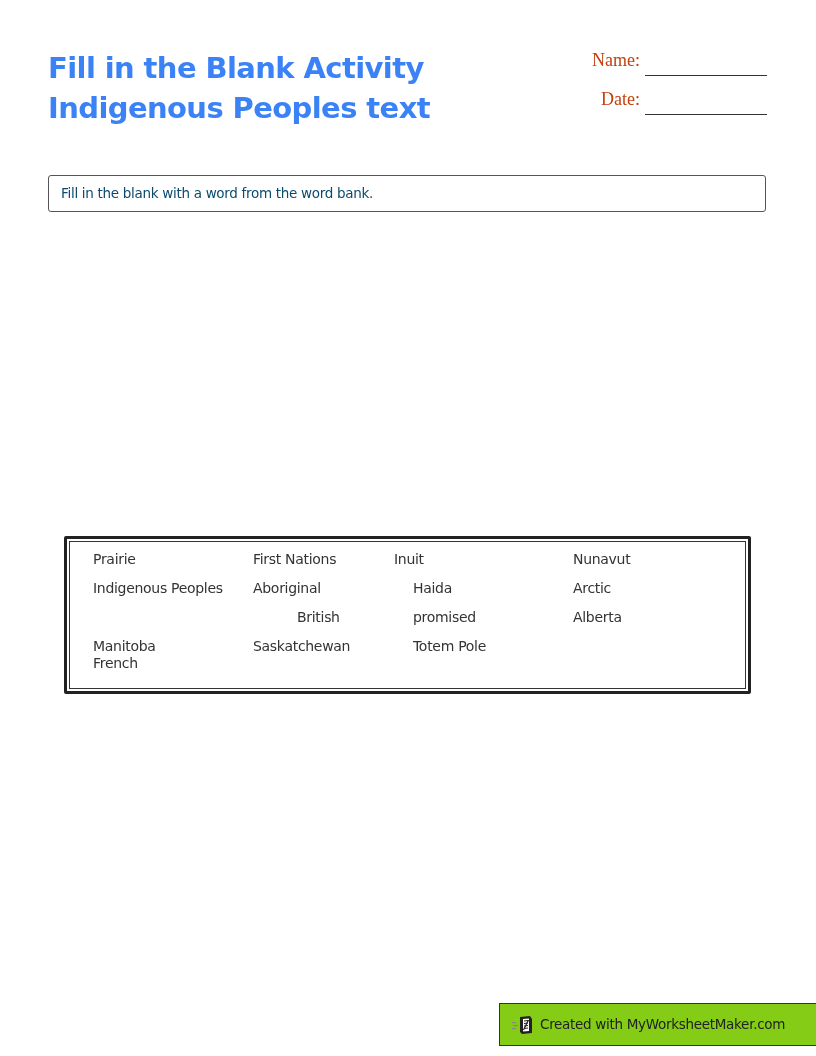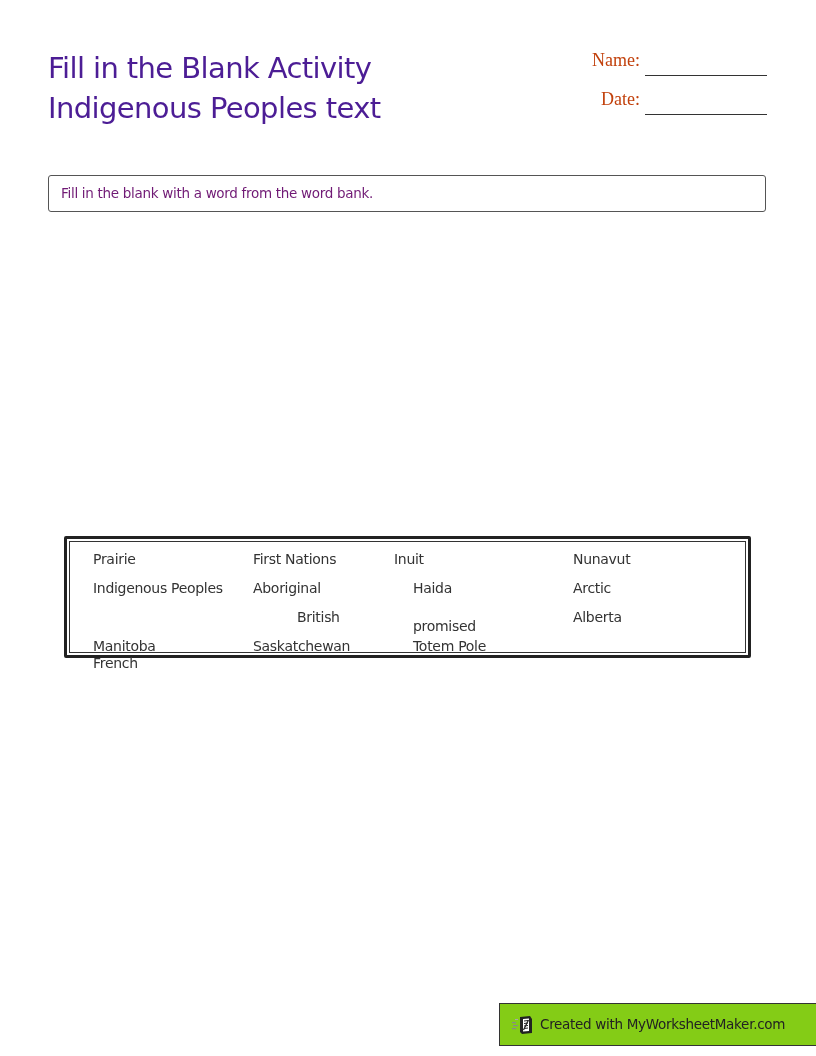--- a/index.html
+++ b/index.html
@@ -18,23 +18,24 @@
     .title-block {
       position: absolute;
       left: 48px;
       top: 48px;
       width: 480px;
     }
     .title-line {
       font-family: "DejaVu Sans", sans-serif;
       font-size: 29px;
       line-height: 40px;
-      color: #4c1d95;
+      color: #3b82f6;
       letter-spacing: -0.6px;
       white-space: nowrap;
+      font-weight: bold;
     }
     .name-date {
       position: absolute;
       left: 560px;
       top: 50px;
       width: 210px;
     }
     .nd-row {
       position: absolute;
       left: 0;
@@ -67,30 +68,30 @@
       border: 1px solid #555555;
       border-radius: 3px;
       box-sizing: border-box;
     }
     .instructions-text {
       position: absolute;
       left: 12px;
       top: 9px;
       font-family: "DejaVu Sans", sans-serif;
       font-size: 13.5px;
-      color: #701a75;
+      color: #0c4a6e;
       letter-spacing: -0.3px;
       white-space: nowrap;
     }
     .word-bank-outer {
       position: absolute;
       left: 64px;
       top: 536px;
       width: 687px;
-      height: 122px;
+      height: 158px;
       border: 3px solid #222222;
       border-radius: 2px;
       box-sizing: border-box;
     }
     .word-bank-inner {
       position: absolute;
       left: 2px;
       top: 2px;
       right: 2px;
       bottom: 2px;
@@ -164,21 +165,21 @@
   <span class="word" style="left:327px; top:11px;">Inuit</span>
   <span class="word" style="left:506px; top:11px;">Nunavut</span>
 
   <span class="word" style="left:26px; top:40px;">Indigenous Peoples</span>
   <span class="word" style="left:186px; top:40px;">Aboriginal</span>
   <span class="word" style="left:346px; top:40px;">Haida</span>
   <span class="word" style="left:506px; top:40px;">Arctic</span>
 
   <span class="word" style="left:26px; top:69px;margin-top:46px;">French</span>
   <span class="word" style="left:186px; top:69px;margin-left:44px;">British</span>
-  <span class="word" style="left:346px; top:78px;">promised</span>
+  <span class="word" style="left:346px; top:69px;">promised</span>
   <span class="word" style="left:506px; top:69px;">Alberta</span>
 
   <span class="word" style="left:26px; top:98px;">Manitoba</span>
   <span class="word" style="left:186px; top:98px;">Saskatchewan</span>
   <span class="word" style="left:346px; top:98px;">Totem Pole</span>
   <span class="word" style="left:506px; top:98px;"></span>
 </div>
 
 <div class="footer-badge">
   <span class="footer-icon">

